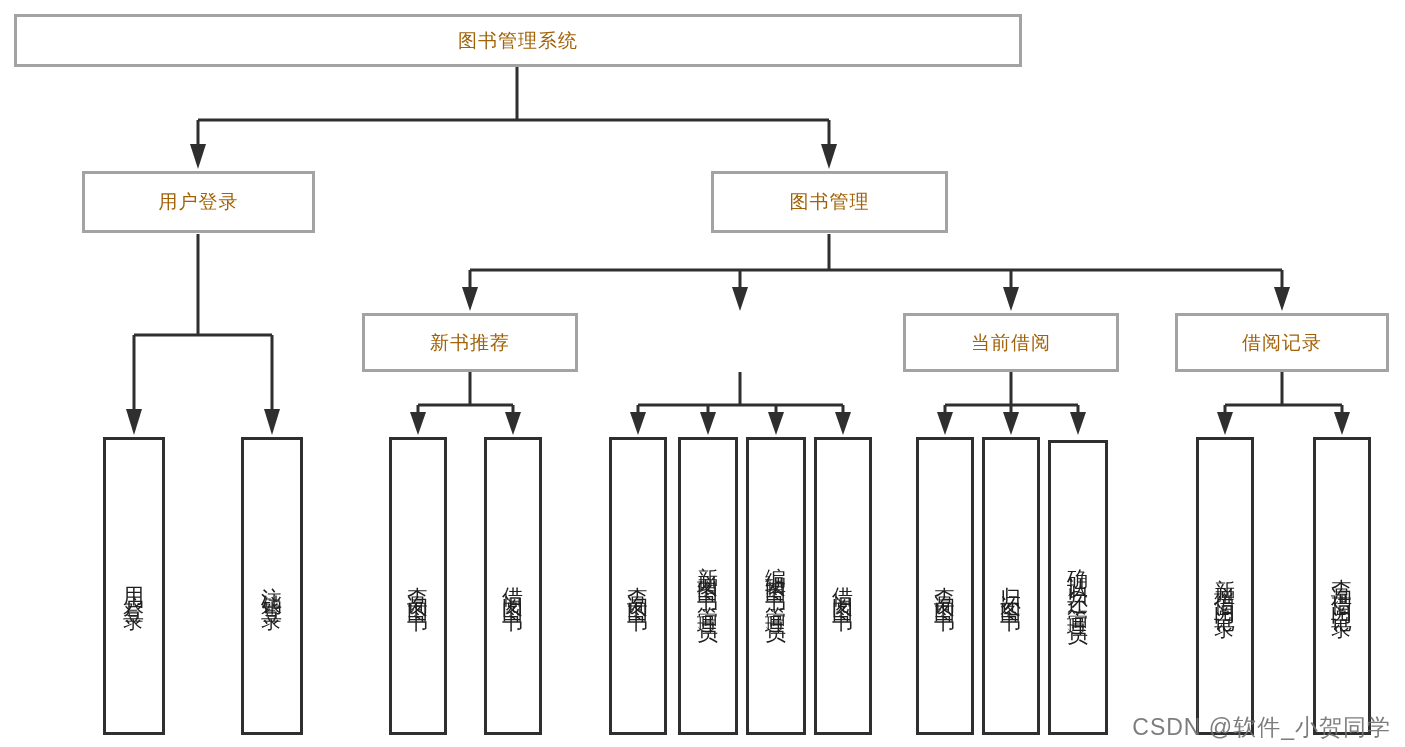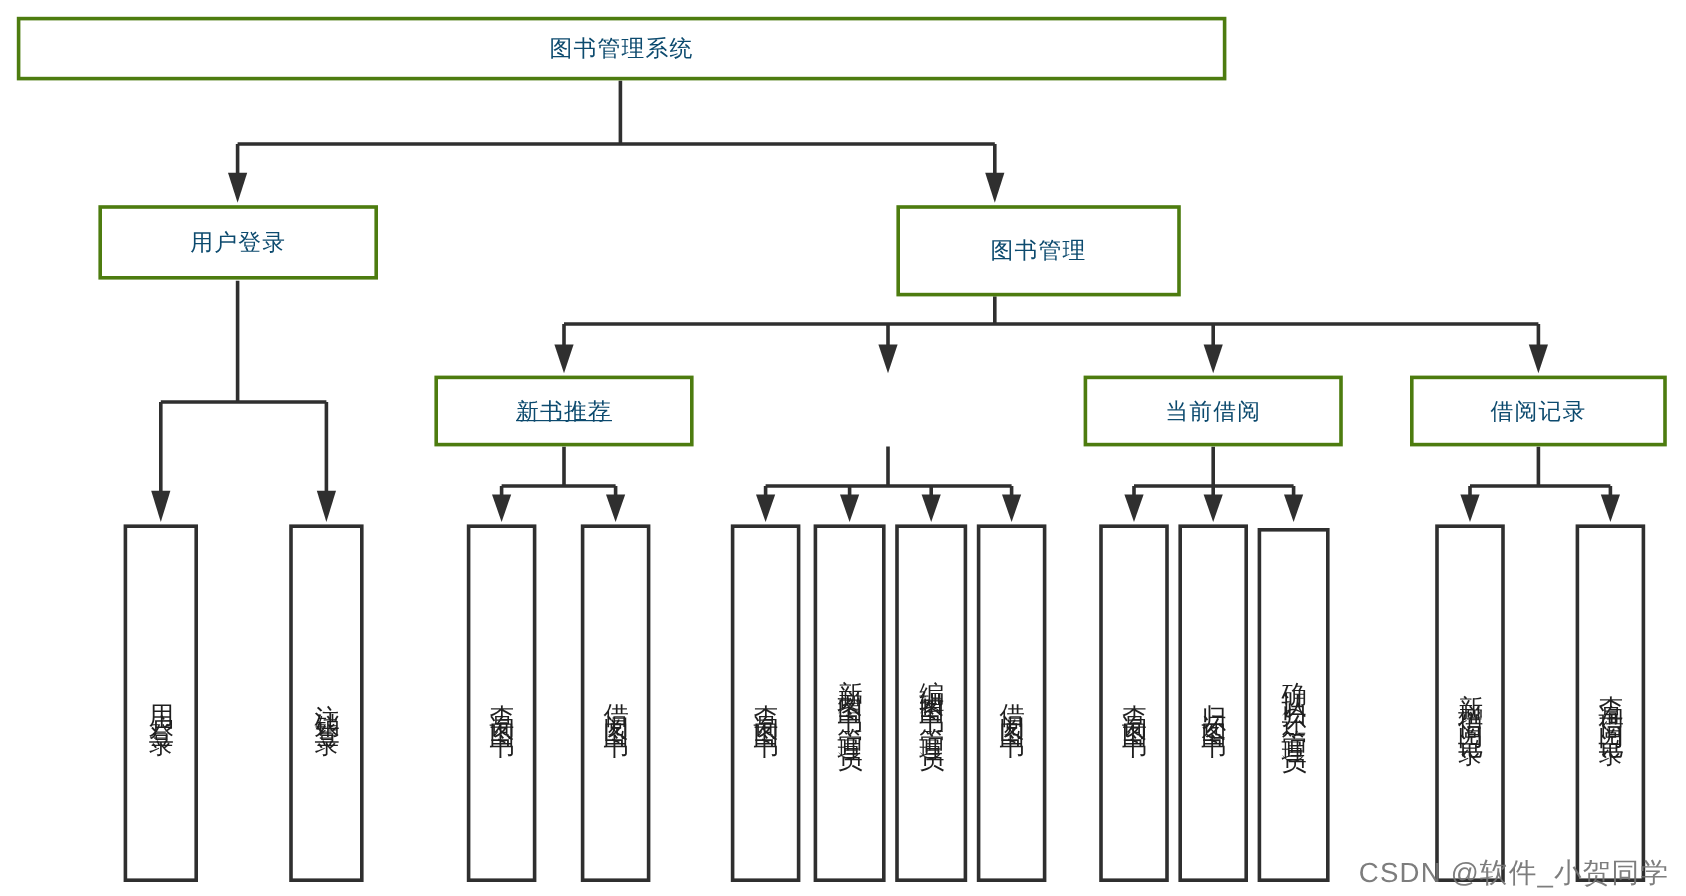--- a/index.html
+++ b/index.html
@@ -16,28 +16,28 @@
     overflow: hidden;
   }
   .connectors {
     position: absolute;
     left: 0; top: 0;
     width: 1405px; height: 747px;
   }
   .node {
     position: absolute;
     background: #ffffff;
-    border: 3px solid #4d7c0f;
+    border: 3px solid #a3a3a3;
     display: flex;
     align-items: center;
     justify-content: center;
     text-align: center;
     font-size: 19px;
     letter-spacing: 1px;
-    color: #0c4a6e;
+    color: #a16207;
     z-index: 2;
   }
   .leaf {
     position: absolute;
     background: #ffffff;
     border: 3px solid #2f2f2f;
     display: flex;
     align-items: center;
     justify-content: center;
     z-index: 2;
@@ -108,25 +108,25 @@
     </g>
   </svg>
 
   <div class="node" style="left:14px; top:14px; width:1008px; height:53px;">
     <span>图书管理系统</span>
   </div>
 
   <div class="node" style="left:82px; top:171px; width:233px; height:62px;">
     <span>用户登录</span>
   </div>
-  <div class="node" style="left:747px; top:171px; width:237px; height:76px;">
+  <div class="node" style="left:711px; top:171px; width:237px; height:62px;">
     <span>图书管理</span>
   </div>
 
-  <div class="node" style="left:362px; top:313px; width:216px; height:59px;text-decoration:underline;">
+  <div class="node" style="left:362px; top:313px; width:216px; height:59px;">
     <span>新书推荐</span>
   </div>
   <div class="node" style="left:903px; top:313px; width:216px; height:59px;">
     <span>当前借阅</span>
   </div>
   <div class="node" style="left:1175px; top:313px; width:214px; height:59px;">
     <span>借阅记录</span>
   </div>
 
   <div class="leaf" style="left:103px; top:437px; width:62px; height:298px;">

